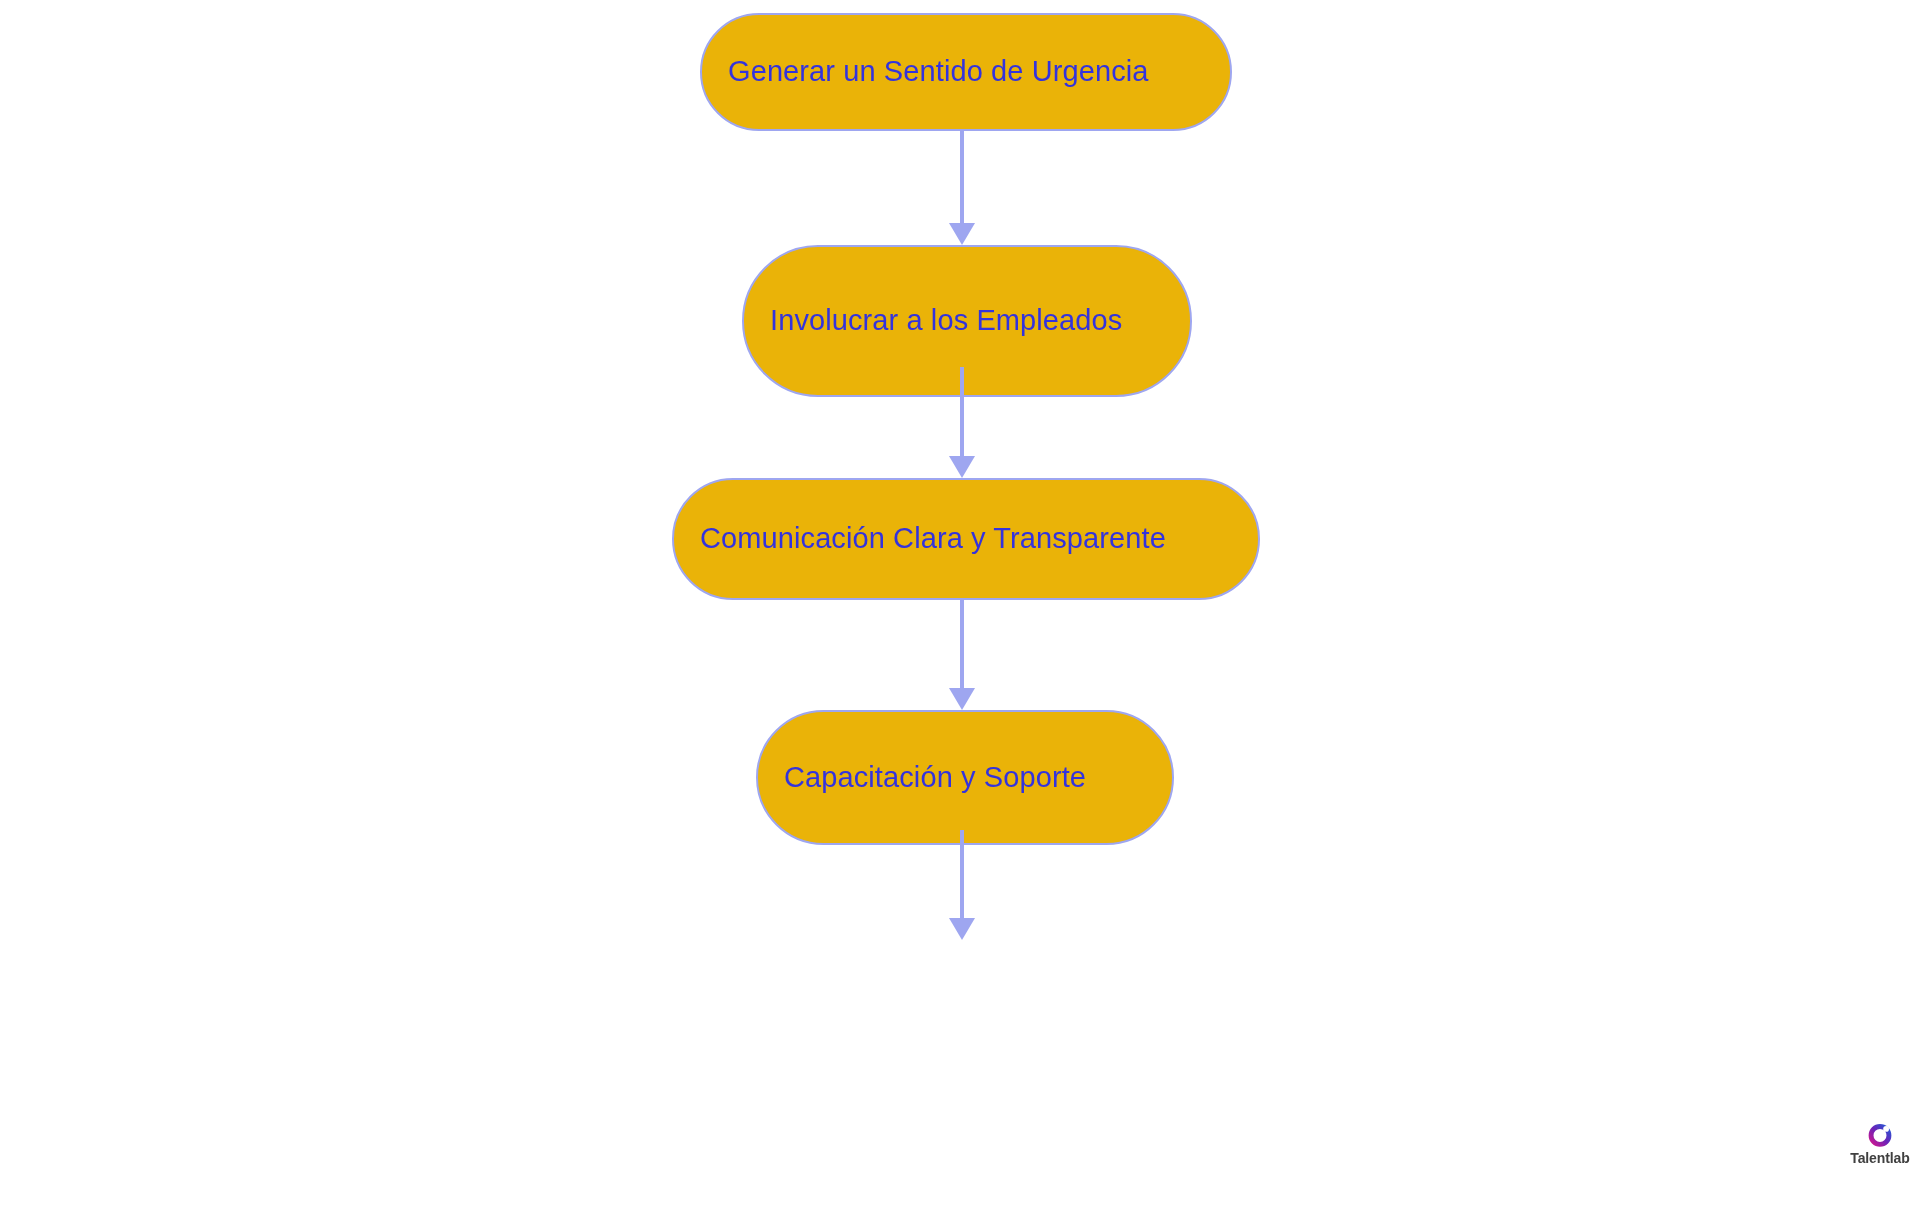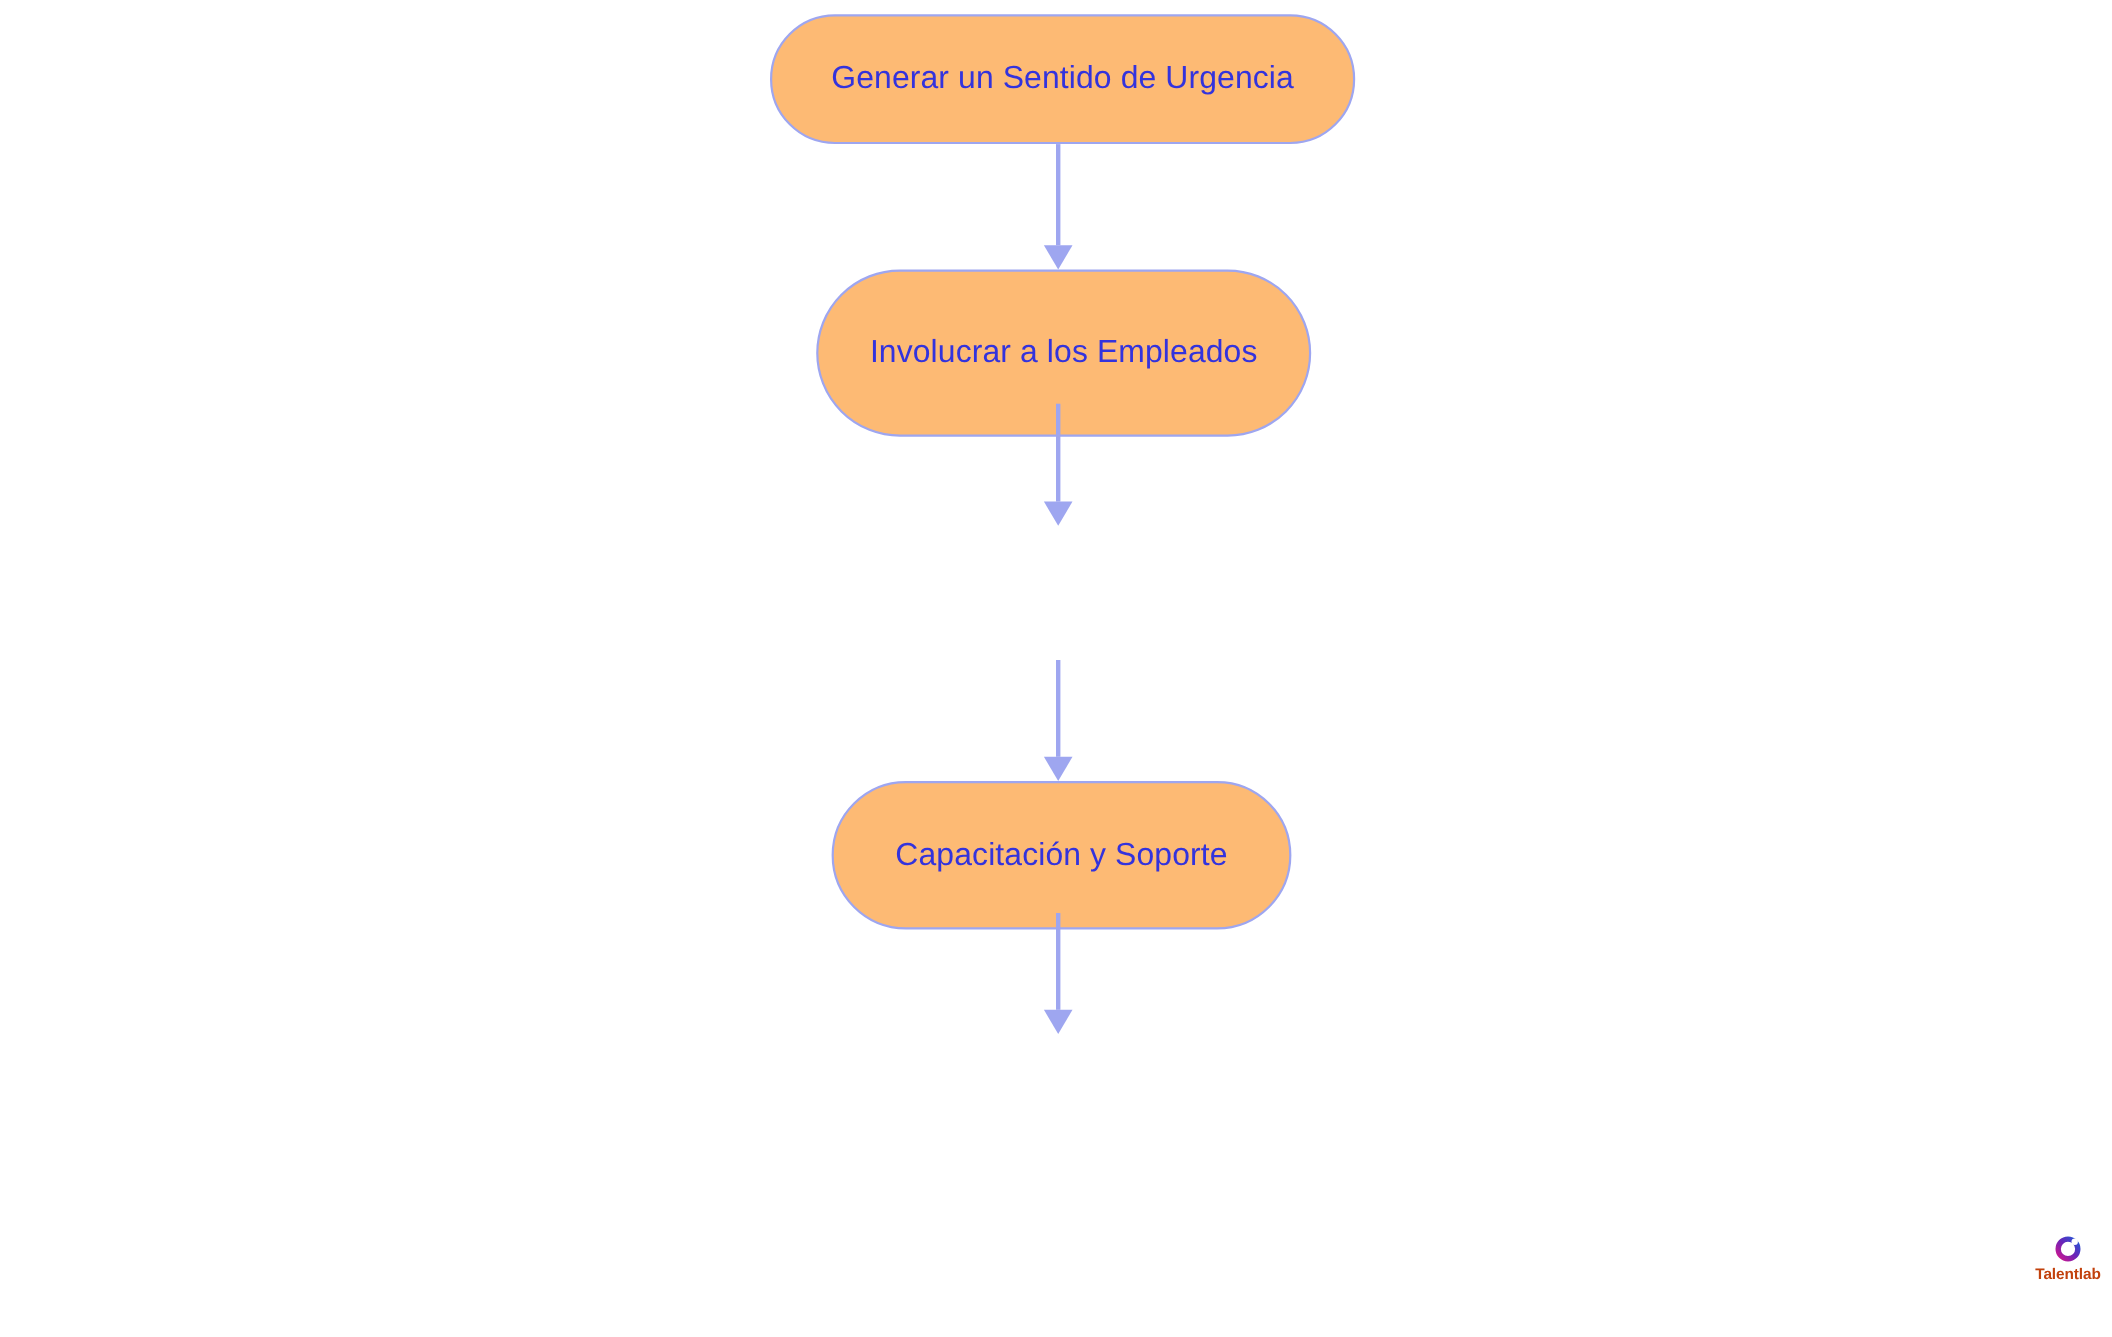--- a/index.html
+++ b/index.html
@@ -21,22 +21,22 @@
     width: 1920px;
     height: 1215px;
   }
 
   
   .node {
     position: absolute;
     box-sizing: border-box;
     display: flex;
     align-items: center;
-    justify-content: center;
-    background: #fdba74;
+    justify-content: flex-start;
+    background: #eab308;
     border: 2px solid #9ea6f0;
     border-radius: 9999px;
     text-align: center;
     padding: 0 26px;
   }
   .node-label {
     color: #3333dd;
     font-family: "Liberation Sans", sans-serif;
     font-size: 29px;
     font-weight: 400;
@@ -99,21 +99,21 @@
     flex-direction: column;
     align-items: center;
     gap: 2px;
   }
   #brand .logo-mark {
     width: 26px;
     height: 26px;
     display: block;
   }
   #brand .logo-word {
-    color: #c2410c;
+    color: #404040;
     font-family: "Liberation Sans", sans-serif;
     font-size: 14px;
     font-weight: 700;
     letter-spacing: -0.1px;
     white-space: nowrap;
   }
 </style>
 </head>
 <body>
 
@@ -130,20 +130,23 @@
 
   <div class="node node-2">
     <span class="node-label">Involucrar a los Empleados</span>
   </div>
 
   <div class="connector conn-2">
     <div class="stem"></div>
     <div class="head"></div>
   </div>
 
+  <div class="node node-3">
+    <span class="node-label">Comunicación Clara y Transparente</span>
+  </div>
 
   <div class="connector conn-3">
     <div class="stem"></div>
     <div class="head"></div>
   </div>
 
   <div class="node node-4">
     <span class="node-label">Capacitación y Soporte</span>
   </div>
 

